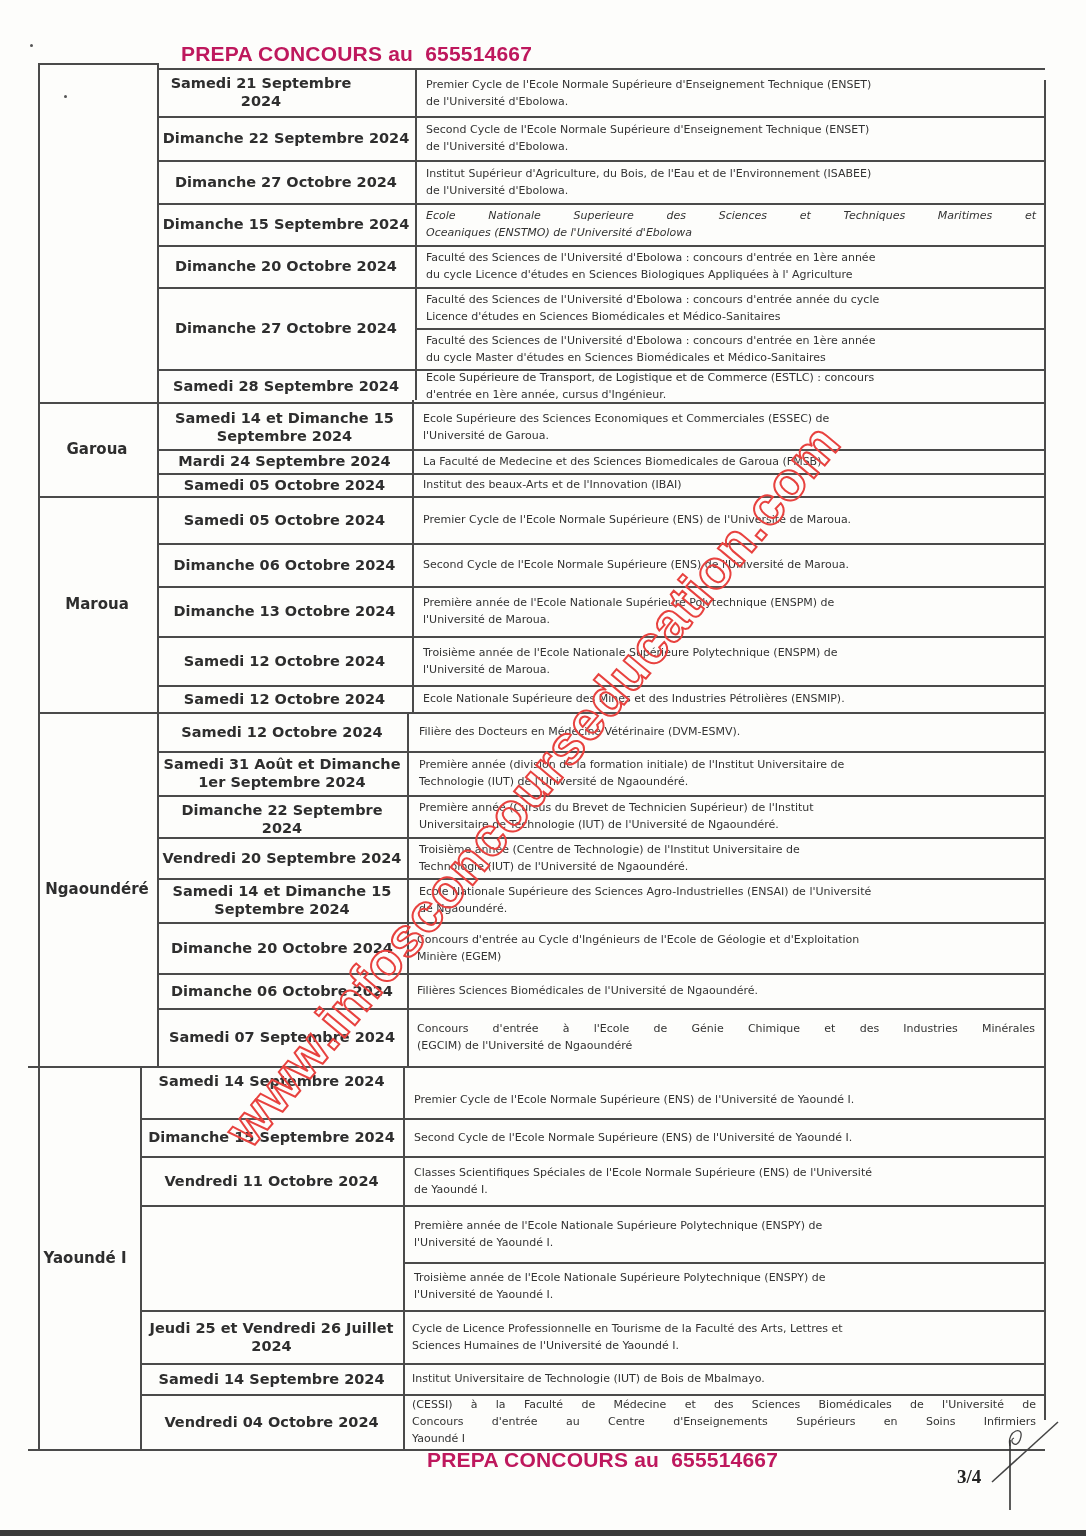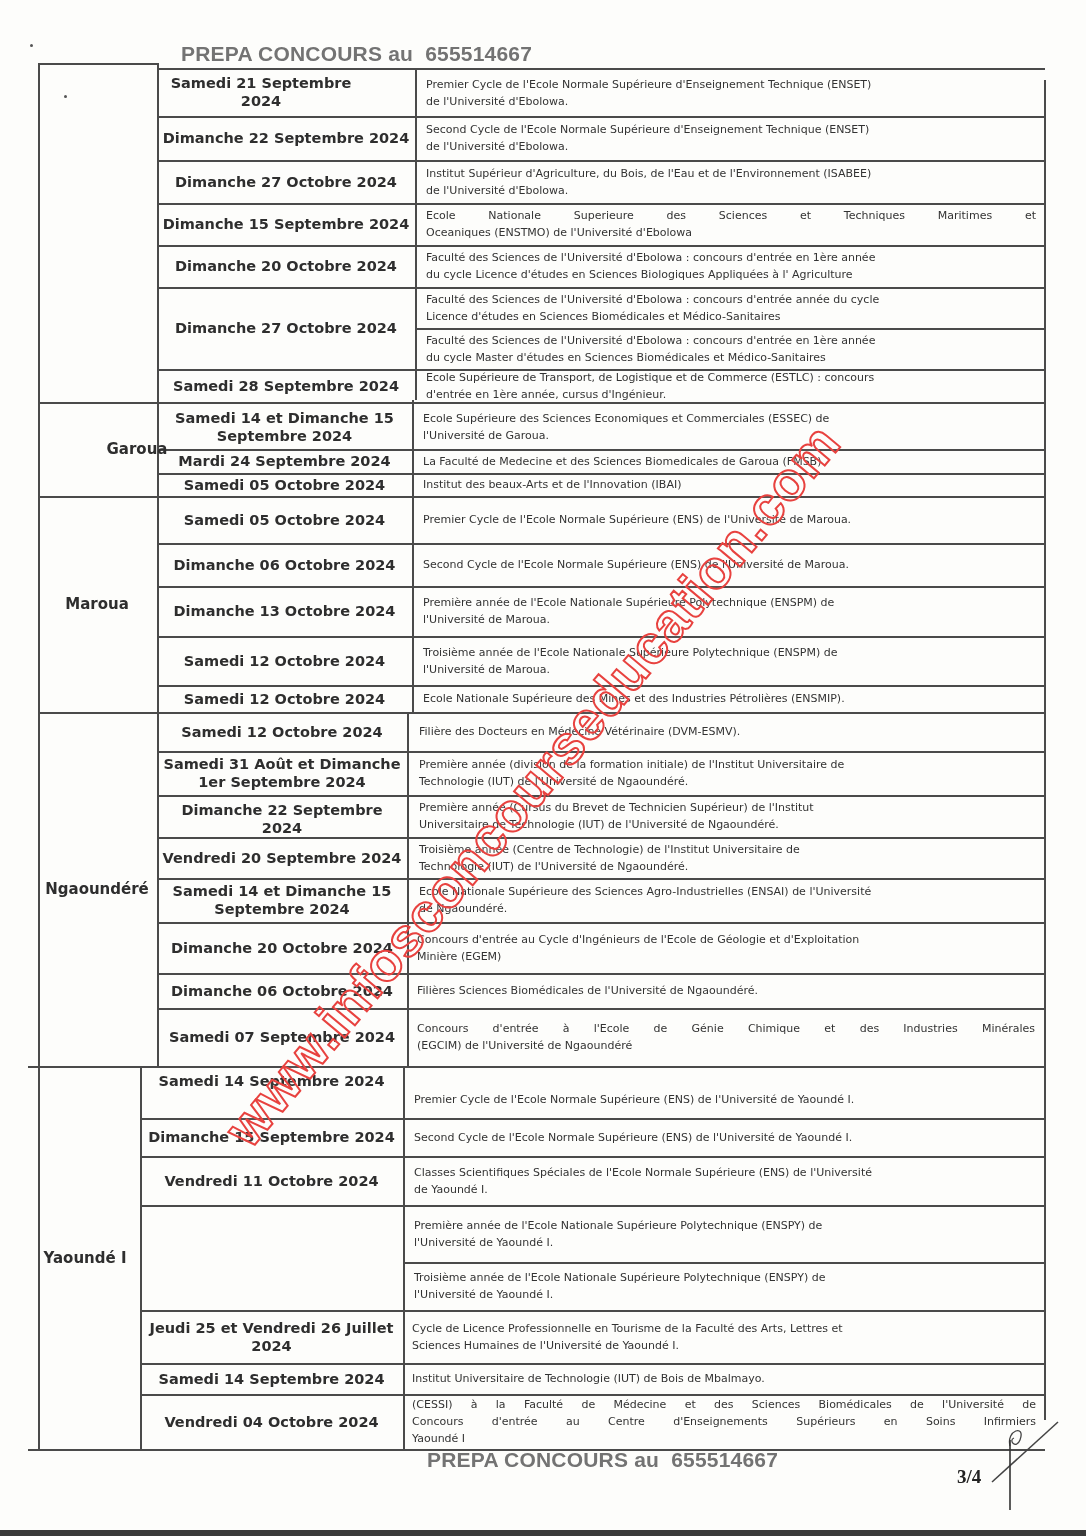--- a/index.html
+++ b/index.html
@@ -4,21 +4,21 @@
 <style>
   html, body { margin: 0; padding: 0; }
   body {
     width: 1086px; height: 1536px; position: relative; overflow: hidden;
     background: #fdfdfb;
     font-family: "DejaVu Sans", sans-serif;
     color: #2a2a2a;
   }
   .banner {
     position: absolute; font-family: "Liberation Sans", sans-serif;
-    font-weight: bold; color: #737373; font-size: 21px; letter-spacing: 0.2px;
+    font-weight: bold; color: #be185d; font-size: 21px; letter-spacing: 0.2px;
     white-space: pre;
   }
   .banner.top { left: 181px; top: 42px; }
   .banner.bottom { left: 427px; top: 1448px; }
   .stray-mark { position: absolute; width: 3px; height: 3px; background: #555; border-radius: 50%; }
 
   .tbl { position: absolute; left: 0; top: 0; width: 1086px; height: 1536px; }
   .hline { position: absolute; height: 1.5px; background: #4a4a4a; }
   .vline { position: absolute; width: 1.5px; background: #4a4a4a; }
 
@@ -104,21 +104,21 @@
   <div class="hline" style="left:28px;top:1066px;width:1017px;"></div>
   <div class="hline" style="left:140px;top:1118px;width:905px;"></div>
   <div class="hline" style="left:140px;top:1156px;width:905px;"></div>
   <div class="hline" style="left:140px;top:1205px;width:905px;"></div>
   <div class="hline" style="left:403px;top:1262px;width:642px;"></div>
   <div class="hline" style="left:140px;top:1310px;width:905px;"></div>
   <div class="hline" style="left:140px;top:1363px;width:905px;"></div>
   <div class="hline" style="left:140px;top:1394px;width:905px;"></div>
   <div class="hline" style="left:28px;top:1449px;width:1017px;"></div>
 
-  <div class="city" style="top:402px;height:94px;padding-left:40px;">Garoua</div>
+  <div class="city" style="top:402px;height:94px;">Garoua</div>
   <div class="city" style="top:496px;height:216px;">Maroua</div>
   <div class="city" style="top:712px;height:354px;">Ngaoundéré</div>
   <div class="city" style="top:1066px;height:383px;left:30px;width:110px;">Yaoundé I</div>
 
   <div class="date" style="left:157px;top:68px;width:208px;height:48px;">
       <span>Samedi 21 Septembre 2024</span>
     </div>
   <div class="date" style="left:157px;top:116px;width:258px;height:44px;">
       <span>Dimanche 22 Septembre 2024</span>
     </div>
@@ -224,21 +224,21 @@
         <span>Second Cycle de l'Ecole Normale Supérieure d'Enseignement Technique (ENSET)</span>
         <span>de l'Université d'Ebolowa.</span>
       </div>
     </div>
   <div class="desc" style="left:426px;top:160px;width:618px;height:43px;">
       <div>
         <span>Institut Supérieur d'Agriculture, du Bois, de l'Eau et de l'Environnement (ISABEE)</span>
         <span>de l'Université d'Ebolowa.</span>
       </div>
     </div>
-  <div class="desc" style="left:426px;top:203px;width:618px;height:42px;">
+  <div class="desc" style="left:426px;top:203px;width:618px;height:42px;font-style:italic;">
       <div style="width:100%;">
         <span style="text-align:justify;text-align-last:justify;">Ecole Nationale Superieure des Sciences et Techniques Maritimes et</span>
         <span>Oceaniques (ENSTMO) de l'Université d'Ebolowa</span>
       </div>
     </div>
   <div class="desc" style="left:426px;top:245px;width:618px;height:42px;">
       <div>
         <span>Faculté des Sciences de l'Université d'Ebolowa : concours d'entrée en 1ère année</span>
         <span>du cycle Licence d'études en Sciences Biologiques Appliquées à l' Agriculture</span>
       </div>

